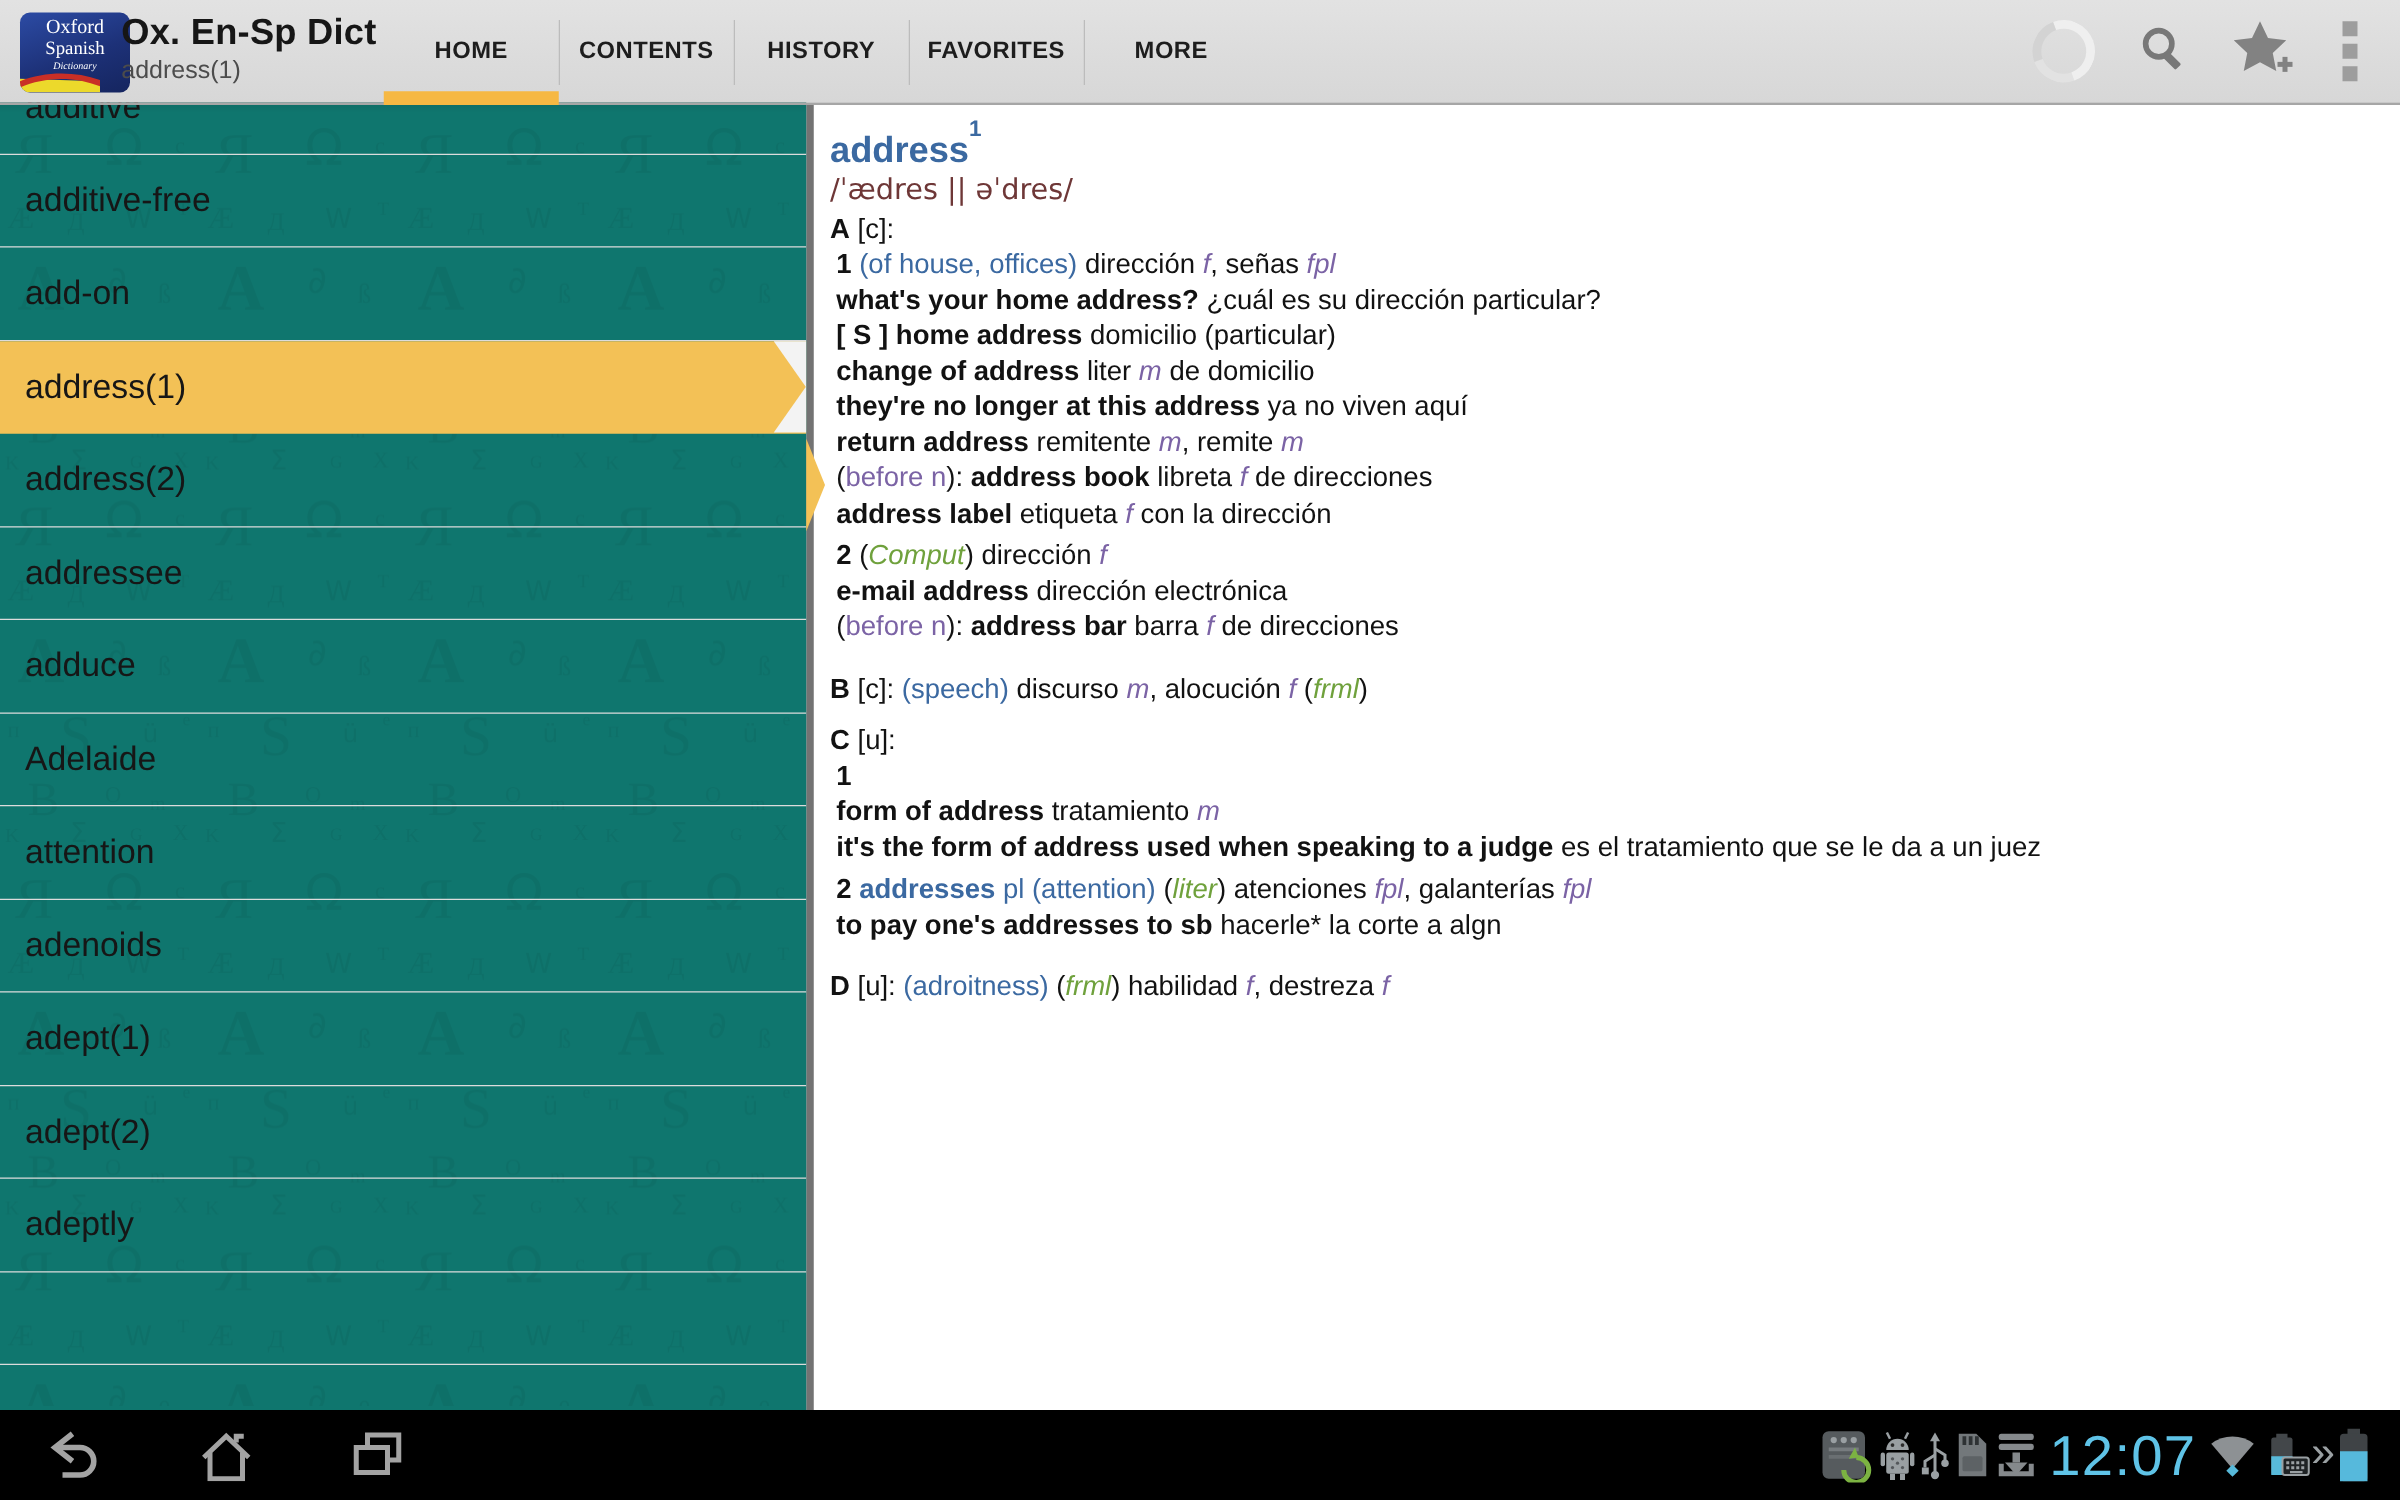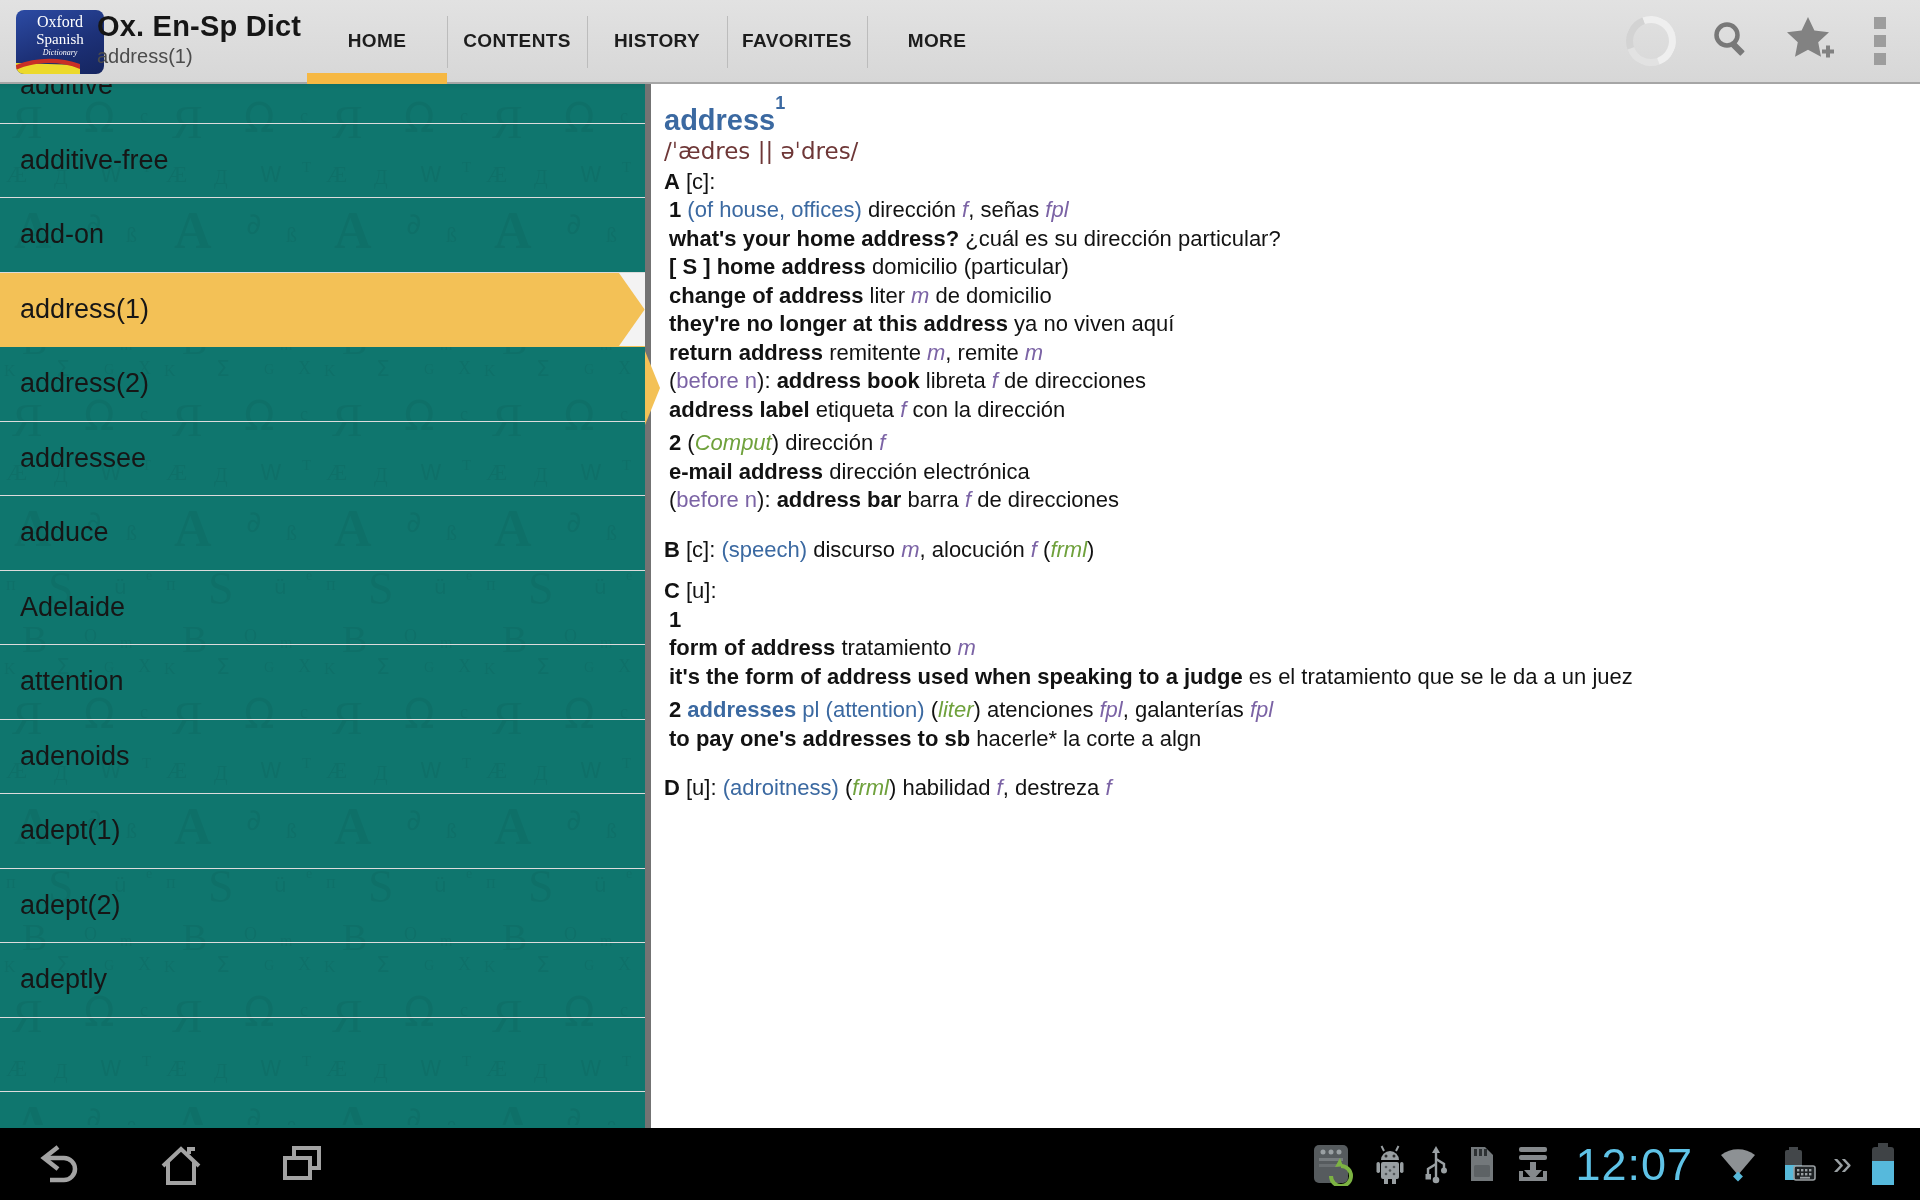--- a/index.html
+++ b/index.html
@@ -66,21 +66,21 @@
   .s-bb{color:var(--blue);font-weight:bold}
   .s-pu{color:var(--purple);font-style:italic}
   .s-pun{color:var(--purple)}
   .s-gr{color:var(--green);font-style:italic}
 
   
   .systembar{position:absolute;left:0;right:0;bottom:0;height:72px;background:#000;z-index:20;
     display:flex;align-items:center;justify-content:space-between}
   .nav{display:flex;align-items:center;gap:74px;margin-left:38px}
   .nav svg{display:block}
-  .status{display:flex;align-items:center;gap:16px;margin-right:22px}
+  .status{display:flex;align-items:center;margin-right:22px}
   .status svg{display:block}
   .time{font-size:45px;font-weight:300;color:var(--clock);letter-spacing:1px;margin:0 8px;line-height:1}
   .chev{font-size:34px;color:#9aa0a3;line-height:1;margin-top:-4px}
 </style>
 </head>
 <body>
 
 <div class="actionbar">
   <div class="logo">
     <div class="l1">Oxford</div>

